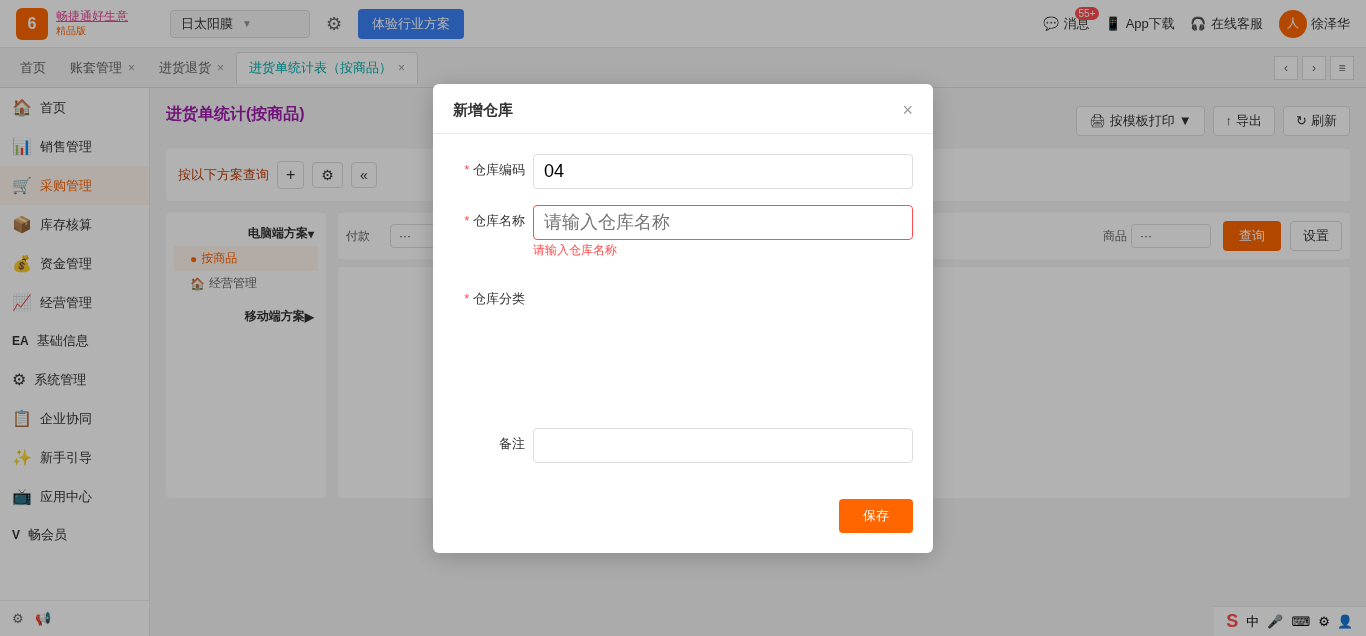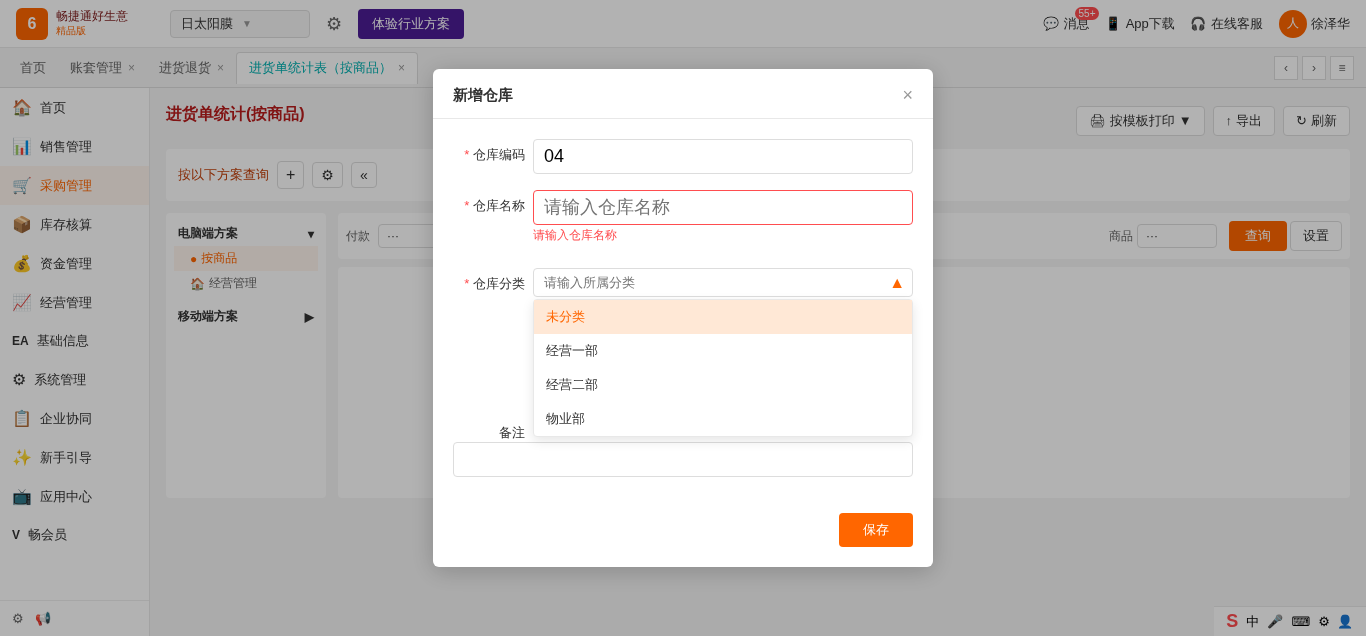--- a/index.html
+++ b/index.html
@@ -27,21 +27,21 @@
       height: 32px;
       background: #ff6600;
       border-radius: 6px;
       display: flex;
       align-items: center;
       justify-content: center;
       color: white;
       font-size: 16px;
       font-weight: bold;
     }
-    .logo-text { font-size: 12px; color: #7f1d1d; line-height: 1.3; }
+    .logo-text { font-size: 12px; color: #ec4899; line-height: 1.3; text-decoration: underline; }
     .logo-sub { font-size: 10px; color: #ff6600; }
 
     .header-selector {
       display: flex;
       align-items: center;
       background: #f5f5f5;
       border: 1px solid #ddd;
       border-radius: 4px;
       padding: 4px 10px;
       min-width: 140px;
@@ -55,21 +55,21 @@
       width: 32px; height: 32px;
       border: none; background: none;
       cursor: pointer;
       color: #666;
       font-size: 18px;
       display: flex; align-items: center; justify-content: center;
       margin: 0 8px;
     }
 
     .trial-btn {
-      background: #4c1d95;
+      background: #3b82f6;
       color: white;
       border: none;
       border-radius: 4px;
       padding: 6px 14px;
       cursor: pointer;
       font-size: 13px;
     }
 
     .header-right {
       margin-left: auto;
@@ -172,21 +172,21 @@
     .content-area {
       flex: 1;
       background: #f5f5f5;
       padding: 16px;
       position: relative;
       overflow: auto;
     }
     .page-title {
       font-size: 16px;
       font-weight: bold;
-      color: #b91c1c;
+      color: #a21caf;
       margin-bottom: 12px;
     }
     .btn-primary {
       background: #ff6600;
       color: white;
       border: none;
       border-radius: 4px;
       padding: 6px 16px;
       cursor: pointer;
       font-size: 13px;
@@ -212,21 +212,21 @@
       width: 160px;
       float: left;
       min-height: 200px;
     }
     .scheme-title {
       font-size: 12px;
       color: #333;
       font-weight: bold;
       display: flex;
       align-items: center;
-      justify-content: space-between;
+      justify-content: flex-end;
       padding: 4px;
     }
     .scheme-sub {
       padding: 4px 16px;
       font-size: 12px;
       cursor: pointer;
       display: flex;
       align-items: center;
       gap: 4px;
       color: #666;
@@ -547,40 +547,40 @@
         </div>
         <div class="scheme-title" style="margin-top:8px;">
           <span>移动端方案</span>
           <span>▶</span>
         </div>
       </div>
 
       <div style="flex:1;">
 
         <div style="background:white; padding:8px; border-radius:4px; margin-bottom:8px; display:flex; gap:12px; align-items:center;">
-          <div style="display:flex; align-items:center; gap:8px;justify-content:space-between;">
+          <div style="display:flex; align-items:center; gap:20px;justify-content:space-between;">
             <span style="font-size:12px; color:#666;">付款</span>
             <div class="select-box">
               <span>···</span>
             </div>
           </div>
           <div style="display:flex; align-items:center; gap:4px;">
             <span style="font-size:12px; color:#666;">单据状态</span>
             <div class="select-box" style="min-width:100px;">
               <span></span>
               <span style="margin-left:auto;">▼</span>
             </div>
           </div>
           <div style="display:flex; align-items:center; gap:4px; margin-left:auto;">
             <span style="font-size:12px; color:#666;">商品</span>
             <div class="select-box">
               <span>···</span>
             </div>
           </div>
-          <div style="display:flex; gap:3px;">
+          <div style="display:flex; gap:9px;">
             <button class="btn-primary">查询</button>
             <button class="btn-default">设置</button>
           </div>
         </div>
 
         <div style="background:white; border-radius:4px; padding:60px 20px; text-align:center;">
           <div style="font-size:48px; margin-bottom:12px;">📊</div>
           <div style="color:#999; font-size:13px; margin-bottom:6px; display:flex; align-items:center; justify-content:center; gap:6px;">
             <span>○</span>
             <span>没有符合条件的方案</span>
@@ -611,34 +611,23 @@
       <div class="form-row" style="margin-bottom:24px;">
         <span class="form-label required">仓库名称</span>
         <div style="flex:1; position:relative;">
           <input class="form-input error" type="text" placeholder="请输入仓库名称" style="width: 100%;">
           <div style="color:#ff4d4f; font-size:12px; margin-top:2px;">请输入仓库名称</div>
         </div>
       </div>
 
       <div class="form-row" style="position:relative;">
         <span class="form-label required">仓库分类</span>
-        <div class="dropdown-wrapper">
-          <input class="dropdown-input" type="text" placeholder="请输入所属分类" style="">
-          <span class="dropdown-arrow">▲</span>
-          
-          <div class="dropdown-list">
-            <div class="dropdown-option selected">未分类</div>
-            <div class="dropdown-option">经营一部</div>
-            <div class="dropdown-option">经营二部</div>
-            <div class="dropdown-option">物业部</div>
-          </div>
-        </div>
-      </div>
-
-      <div class="form-row" style="margin-top: 120px; flex-direction: column;">
+      </div>
+
+      <div class="form-row" style="margin-top: 120px;">
         <span class="form-label">备注</span>
         <input class="form-input" type="text" style="width: 100%;">
       </div>
     </div>
 
     <div class="modal-footer">
       <button class="btn-save">保存</button>
     </div>
   </div>
 </div>

